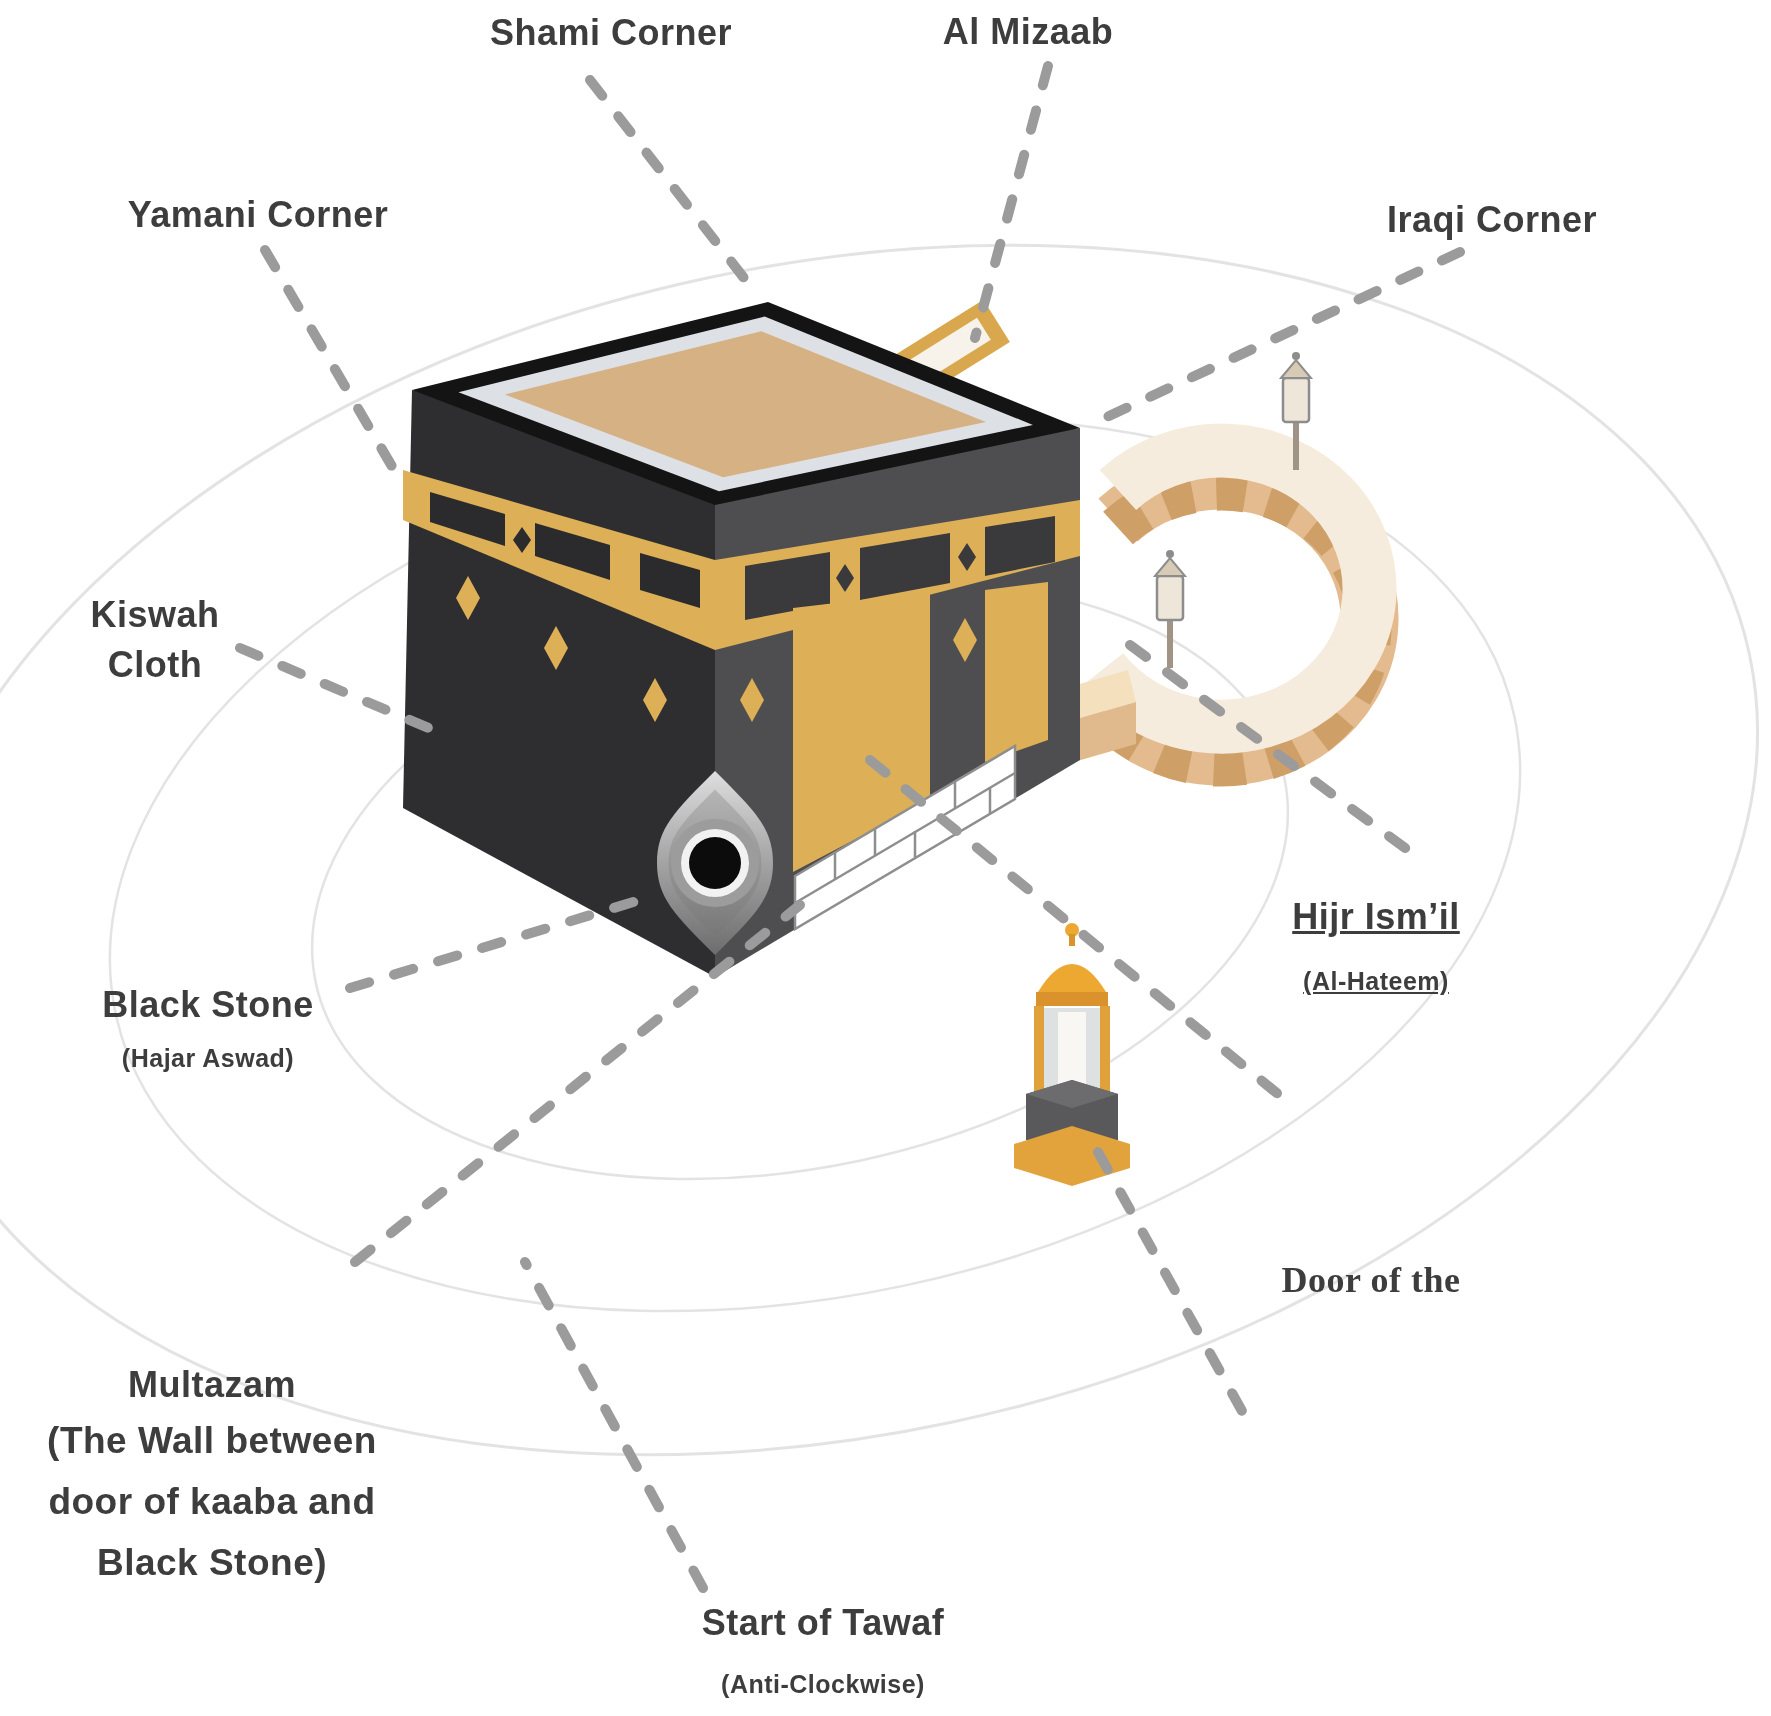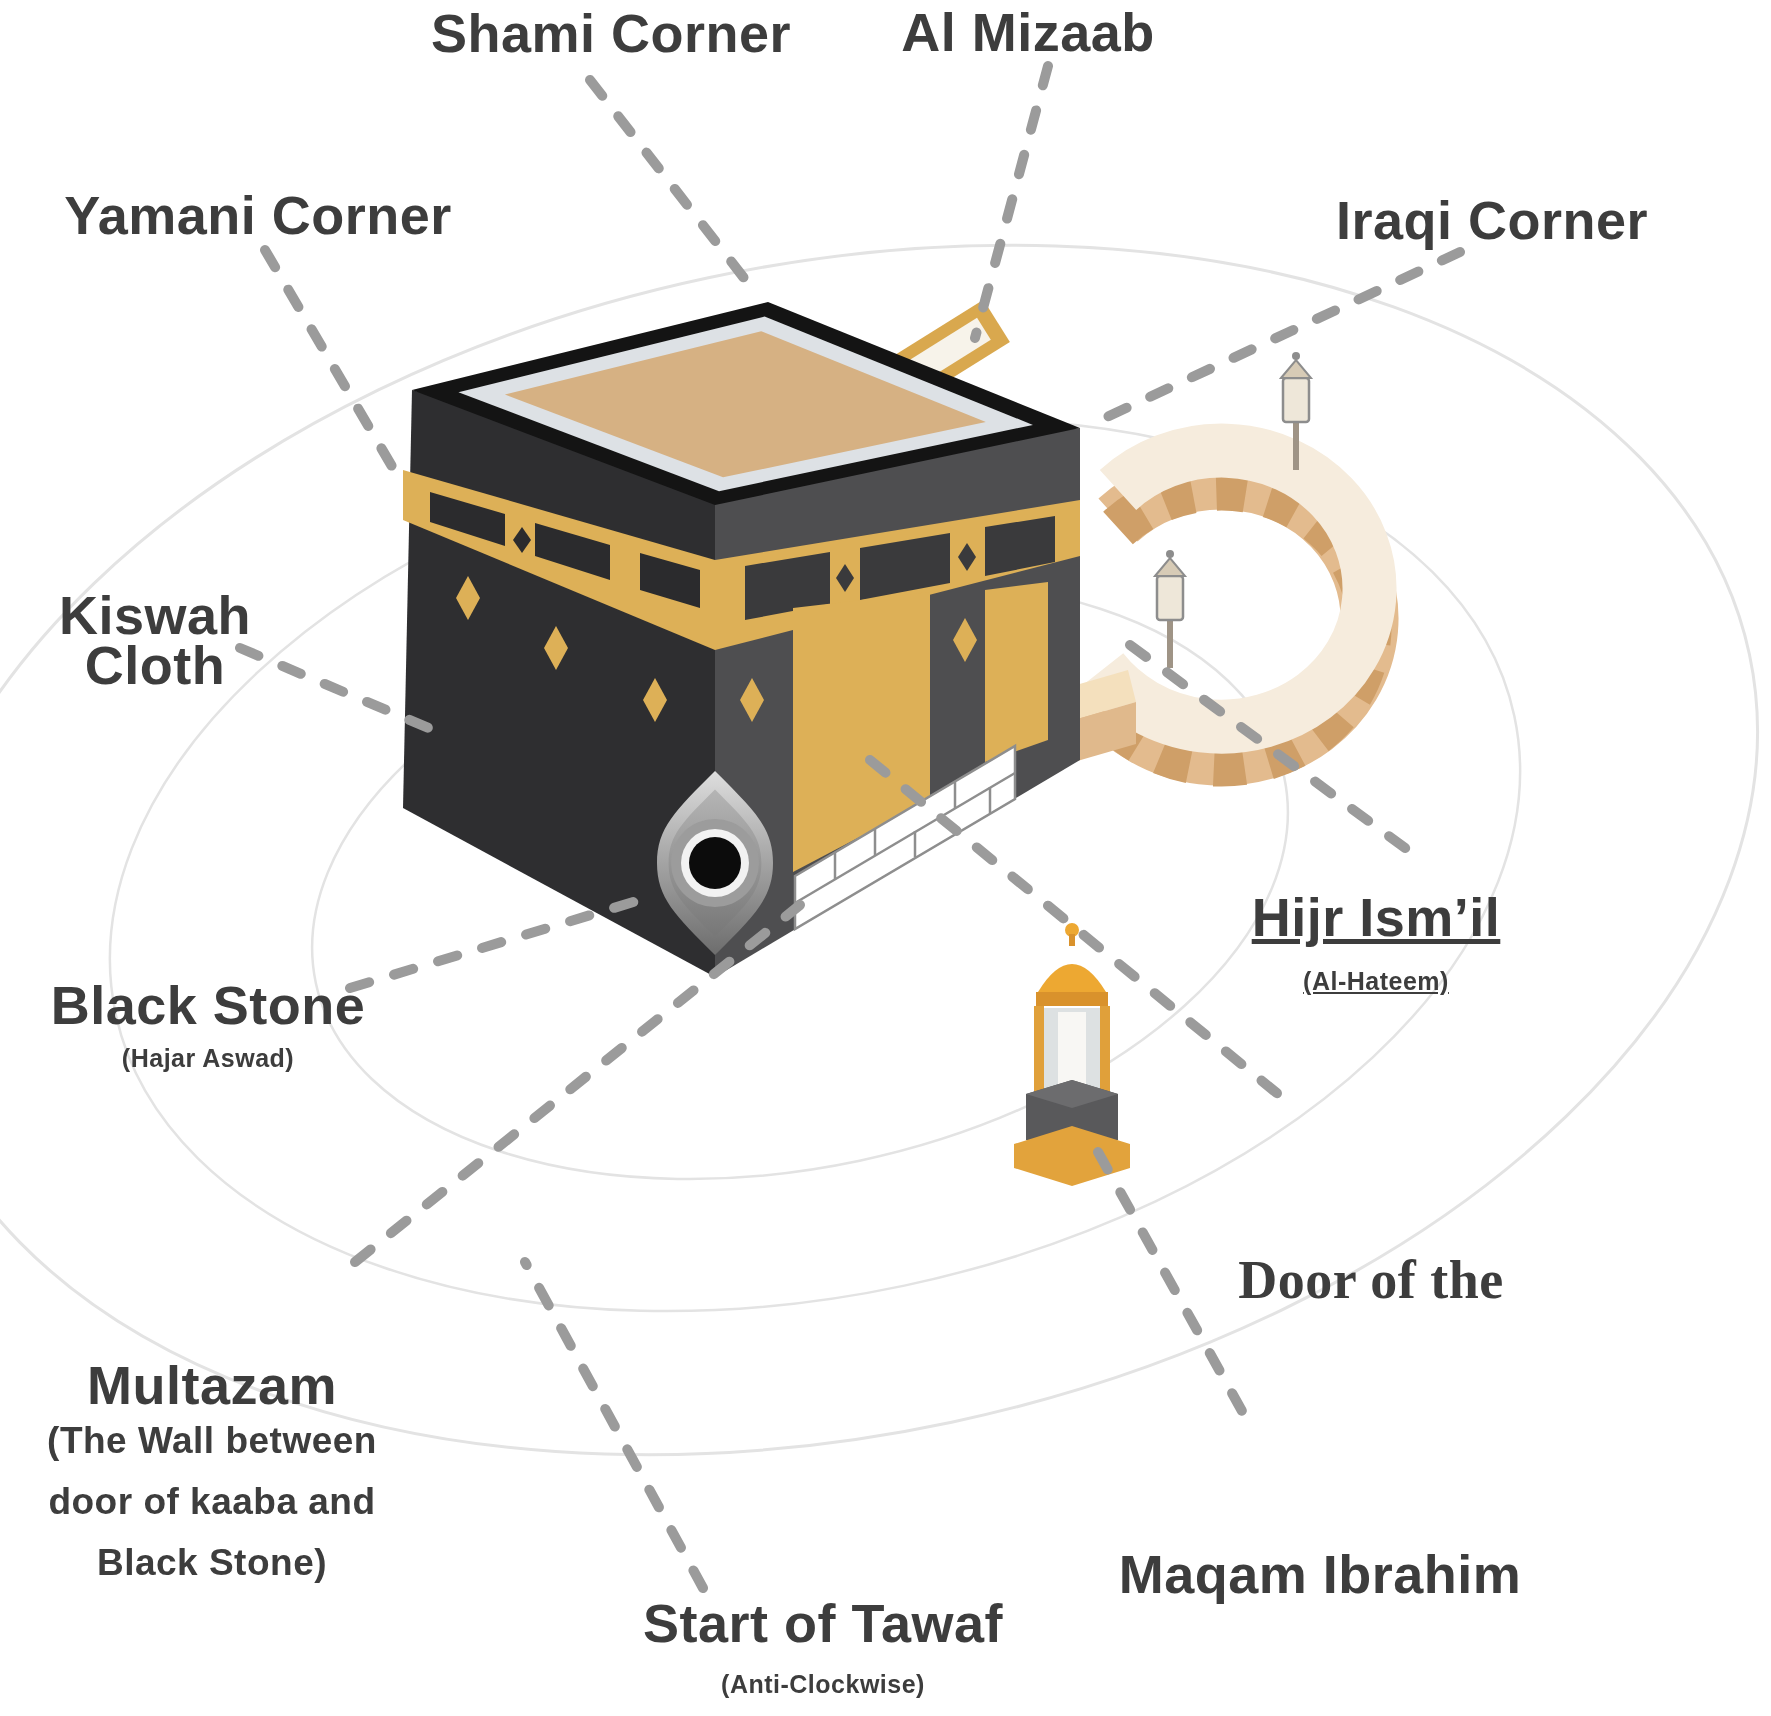--- a/index.html
+++ b/index.html
@@ -5,21 +5,21 @@
   html,body{margin:0;padding:0;background:#ffffff;}
   .stage{
     position:relative;width:1771px;height:1716px;overflow:hidden;background:#ffffff;
     font-family:"Liberation Sans",sans-serif;
   }
   .stage svg{position:absolute;left:0;top:0;}
   .lbl{
     position:absolute;transform:translateX(-50%);text-align:center;
     color:#3d3d3d;font-weight:700;white-space:nowrap;letter-spacing:0.5px;
   }
-  .t1{font-size:54px;line-height:50px;}
+  .t1{font-size:36px;line-height:50px;}
   .t2{font-size:25px;line-height:56px;}
   .t2m{font-size:37px;line-height:61px;font-weight:700;}
 </style>
 </head>
 <body>
 
 <div class="stage">
 
   <svg width="1771" height="1716" viewBox="0 0 1771 1716">
     <defs>
@@ -190,17 +190,14 @@
 
   <div class="lbl" style="left:1376px;top:892px;text-decoration:underline;">
     <div class="t1">Hijr Ism’il</div>
     <div class="t2" style="line-height:78px;">(Al-Hateem)</div>
   </div>
 
   <div class="lbl" style="left:1371px;top:1254px;">
     <div class="t1" style="line-height:53px;font-family:Liberation Serif, serif;">Door of the</div>
   </div>
 
-  <div class="lbl" style="left:1320px;top:1549px;">
-    <div class="t1">Maqam Ibrahim</div>
-  </div>
 
 </div>
 
 </body></html>

